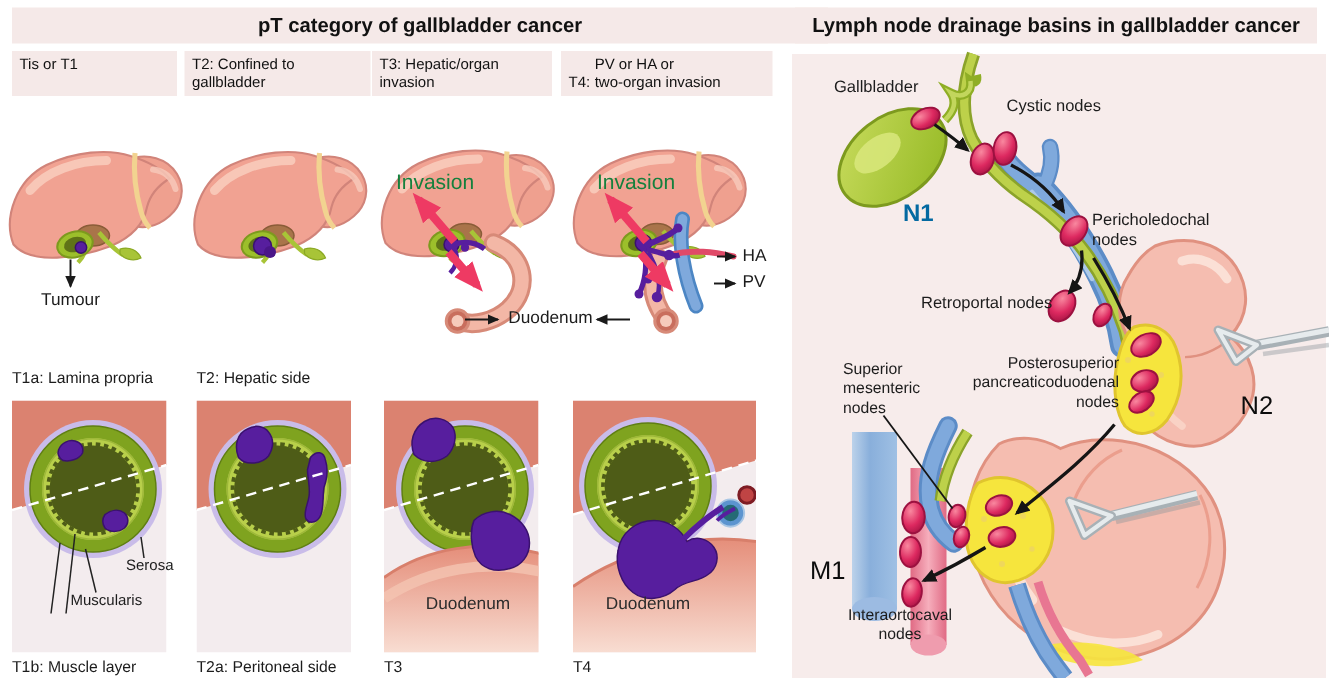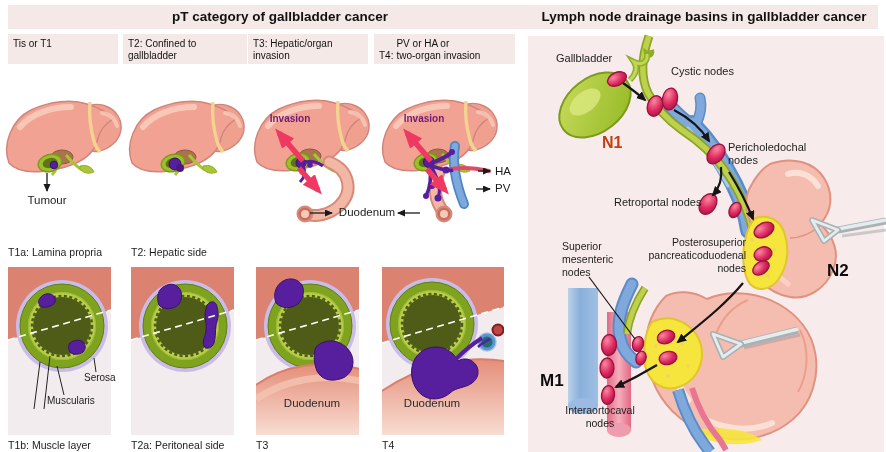--- a/index.html
+++ b/index.html
@@ -10,23 +10,23 @@
        font-size:13.5px;line-height:24px;color:#111}
   .hcell{position:absolute;background:#f5e9e8;font-size:10px;color:#111;
          padding:4px 0 0 5px;box-sizing:border-box;line-height:12px}
   .hcell .row{display:flex;align-items:flex-end}
   .lbl{position:absolute;font-size:10.5px;line-height:1.2;color:#1c1c1c;white-space:pre-line}
   .b{font-weight:normal}
   .c{text-align:center}
   .r{text-align:right}
   .sz11{font-size:11px}
   .sz115{font-size:11.5px}
-  .inv{font-weight:bold;font-size:10px;color:#701a75}
-  .nbig{font-weight:bold;font-size:17px;color:#0c0c0c}
-  .n16{font-weight:bold;font-size:16px;color:#c2410c}
+  .inv{font-weight:normal;font-size:14px;color:#15803d}
+  .nbig{font-weight:normal;font-size:17px;color:#0c0c0c}
+  .n16{font-weight:bold;font-size:16px;color:#0369a1}
   .lh13{line-height:13px}
 </style>
 </head>
 <body>
 
 <div class="stage">
 
 <svg class="art" width="886" height="452" viewBox="0 0 886 452">
   <defs>
     <radialGradient id="gnode" cx="0.35" cy="0.3" r="0.85">

